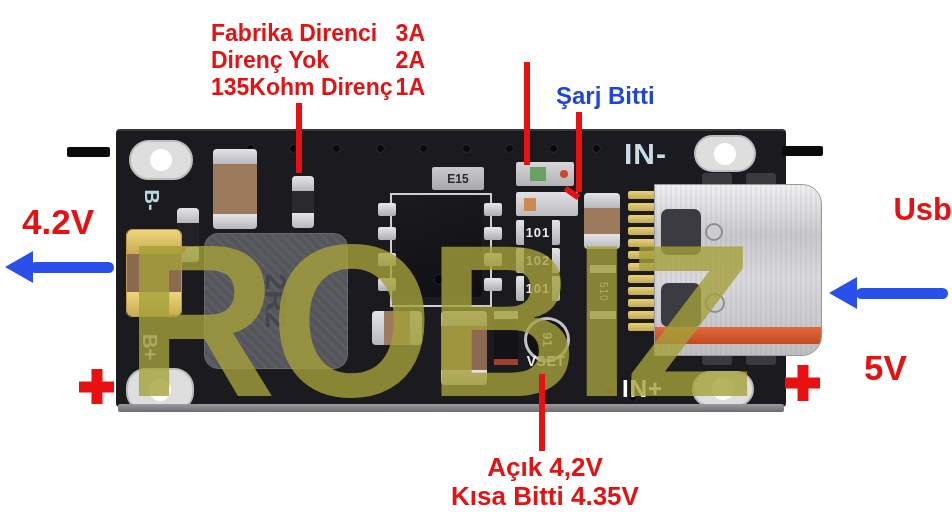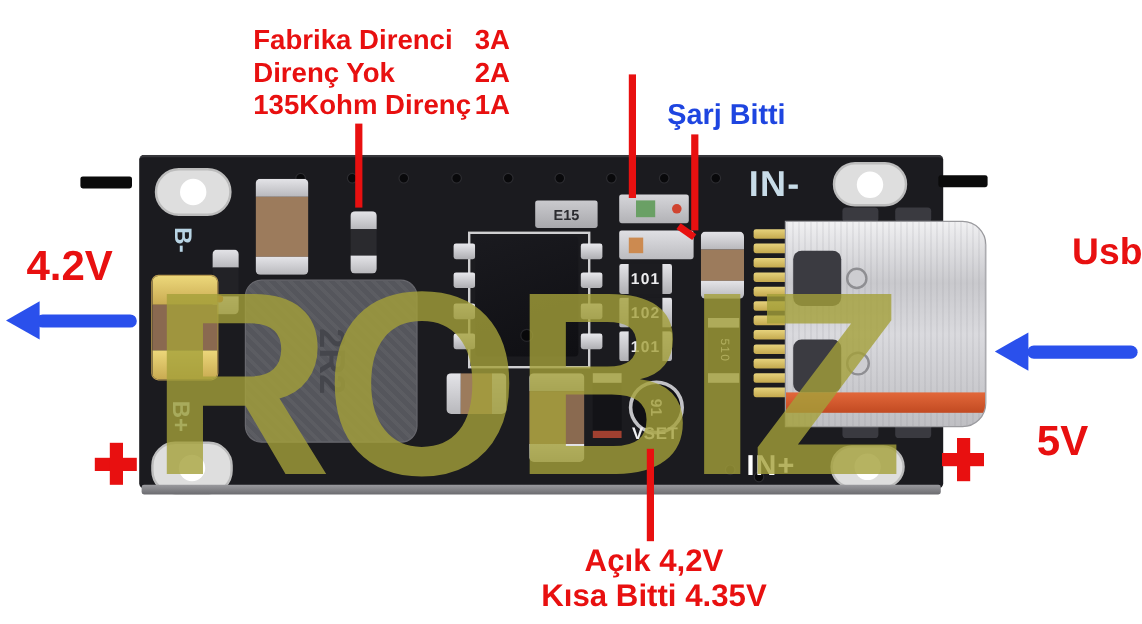--- a/index.html
+++ b/index.html
@@ -98,21 +98,21 @@
             background-image:repeating-linear-gradient(45deg,rgba(255,255,255,0.04) 0 3px,transparent 3px 7px);}
   #inductor span{transform:rotate(90deg);font-size:30px;font-weight:bold;color:#45464c;}
 
   #ic-outline{left:274px;top:62px;width:98px;height:110px;border:2px solid #cfcfd1;}
   #ic-body{left:280px;top:66px;width:86px;height:100px;background:linear-gradient(160deg,#1a1a1f,#0f0f13);
            border-radius:3px;z-index:2;}
   #ic-body .dimple{position:absolute;left:50%;bottom:12px;transform:translateX(-50%);width:9px;height:9px;
                    border-radius:50%;background:#08080a;border:1px solid #26262a;}
   .pin{position:absolute;width:18px;height:13px;background:linear-gradient(#e8e8ec,#aeaeb2);border-radius:2px;}
 
-  #e15{left:330px;top:36px;width:52px;height:23px;background:linear-gradient(#cacace,#a8a8ac);border-radius:2px;
+  #e15{left:316px;top:36px;width:52px;height:23px;background:linear-gradient(#cacace,#a8a8ac);border-radius:2px;
        display:flex;align-items:center;justify-content:center;font-size:12px;font-weight:bold;color:#2b2b2f;}
   .led{position:absolute;border-radius:2px;}
   #led1{left:400px;top:31px;width:58px;height:24px;background:linear-gradient(#d6d6da,#b2b2b6);}
   #led1 .chip{position:absolute;left:14px;top:5px;width:16px;height:14px;background:#6aa065;}
   #led1 .rdot{position:absolute;left:44px;top:8px;width:8px;height:8px;border-radius:50%;background:#d04430;}
   #led2{left:400px;top:61px;width:62px;height:24px;background:linear-gradient(#e0e0e4,#bcbcc0);}
   #led2 .chip{position:absolute;left:8px;top:6px;width:12px;height:13px;background:#cc8a50;}
 
   .res3{position:absolute;width:44px;height:25px;display:flex;border-radius:2px;overflow:hidden;}
   .res3 .cap{width:8px;background:linear-gradient(#e4e4e8,#b0b0b4);}

